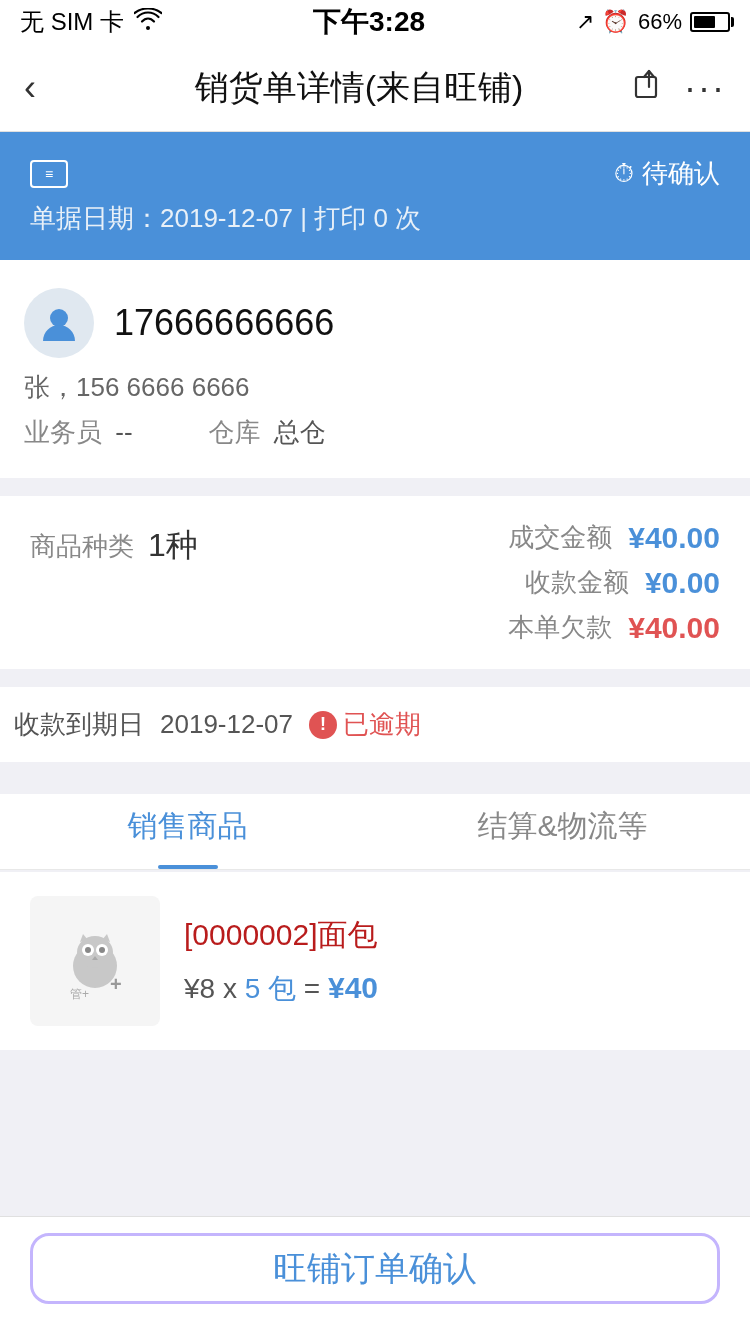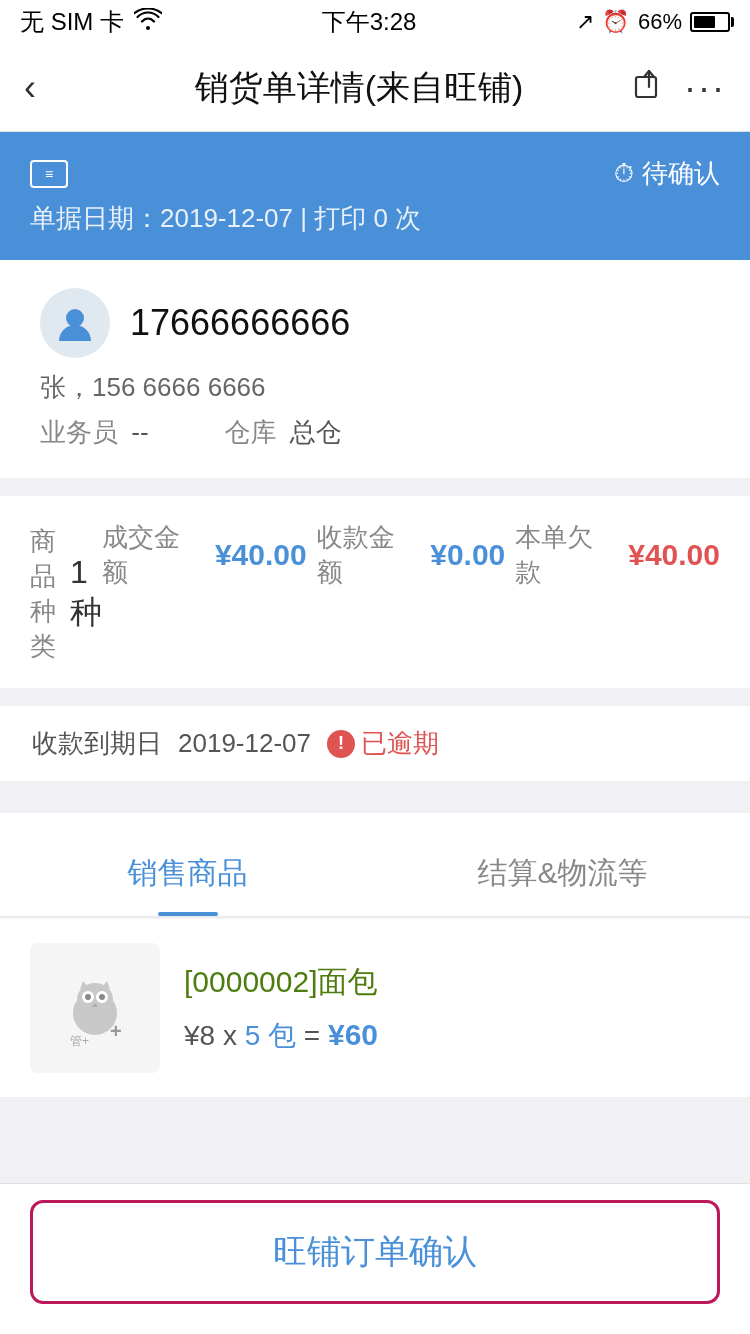--- a/index.html
+++ b/index.html
@@ -20,21 +20,21 @@
       height: 44px;
       background: #fff;
       display: flex;
       align-items: center;
       justify-content: space-between;
       padding: 16px 20px;
       font-size: 24px;
       color: #000;
     }
     .status-left { display: flex; align-items: center; gap: 10px; }
-    .status-center { font-size: 24px; font-weight: 400; }
+    .status-center { font-size: 28px; font-weight: 700; }
     .status-right { display: flex; align-items: center; gap: 8px; font-size: 22px; }
     .battery-icon {
       width: 40px; height: 20px; border: 2px solid #000; border-radius: 3px;
       position: relative; display: inline-flex; align-items: center; padding: 2px;
     }
     .battery-icon::after {
       content: ''; position: absolute; right: -6px; top: 50%; transform: translateY(-50%);
       width: 3px; height: 10px; background: #000; border-radius: 0 2px 2px 0;
     }
     .battery-fill { background: #000; height: 100%; width: 66%; border-radius: 1px; }
@@ -86,21 +86,21 @@
       gap: 8px;
     }
     .order-date {
       font-size: 26px;
       color: #e8f0f8;
     }
 
     
     .customer-card {
       background: #fff;
-      padding: 28px 40px;
+      padding: 28px 24px;
       margin-bottom: 2px;
     }
     .customer-top {
       display: flex;
       align-items: center;
       gap: 20px;
       margin-bottom: 12px;
     }
     .avatar {
       width: 70px; height: 70px;
@@ -138,38 +138,39 @@
       align-items: center;
       gap: 14px;
       font-size: 26px;
       color: #555;
       padding-top: 4px;
     }
     .summary-label { color: #888; }
     .summary-value { color: #333; font-size: 32px; }
     .summary-right {
       display: flex;
+      flex-direction: column;
       align-items: flex-end;
       gap: 10px;
     }
     .amount-row {
       display: flex;
       align-items: center;
       gap: 16px;
       font-size: 26px;
     }
     .amount-label { color: #888; }
     .amount-value { font-size: 30px; font-weight: 700; }
     .amount-blue { color: #4a90d9; }
     .amount-red { color: #e05353; }
 
     
     .due-date-section {
       background: #fff;
-      padding: 20px 32px;
+      padding: 20px 14px;
       font-size: 26px;
       color: #555;
       display: flex;
       align-items: center;
       gap: 16px;
     }
     .overdue-badge {
       display: inline-flex;
       align-items: center;
       gap: 6px;
@@ -191,21 +192,21 @@
     
     .tabs-container {
       background: #fff;
       display: flex;
       border-bottom: 1px solid #e8e8e8;
       margin-top: 16px;
     }
     .tab {
       flex: 1;
       text-align: center;
-      padding: 40px 0 22px;
+      padding: 12px 0 22px;
       font-size: 30px;
       color: #888;
       cursor: pointer;
       position: relative;
     }
     .tab.active {
       color: #4a90d9;
     }
     .tab.active::after {
       content: '';
@@ -234,43 +235,43 @@
       width: 130px; height: 130px;
       background: #f5f5f5;
       border-radius: 8px;
       flex-shrink: 0;
       display: flex;
       align-items: center;
       justify-content: center;
       overflow: hidden;
     }
     .product-info { flex: 1; }
-    .product-name { font-size: 30px; color: #4d7c0f; margin-bottom: 14px; font-weight: 500; }
+    .product-name { font-size: 30px; color: #b91c1c; margin-bottom: 14px; font-weight: 500; }
     .product-price { font-size: 28px; color: #555; }
     .price-unit { color: #4a90d9; }
     .price-total { color: #4a90d9; font-weight: 600; font-size: 30px; }
 
     
     .bottom-spacer { height: 120px; background: #f0f0f5; }
 
     
     .bottom-bar {
       position: fixed;
       bottom: 0;
       left: 0;
       width: 750px;
       background: #fff;
       padding: 16px 30px 30px;
       border-top: 1px solid #e0e0e0;
     }
     .confirm-btn {
       width: 100%;
-      height: 104px;
-      border: 3px solid #be185d;
-      border-radius: 13px;
+      height: 71px;
+      border: 3px solid #c4b5fd;
+      border-radius: 19px;
       background: #fff;
       color: #4a90d9;
       font-size: 34px;
       font-weight: 500;
       cursor: pointer;
       display: flex;
       align-items: center;
       justify-content: center;
     }
   </style>
@@ -426,21 +427,21 @@
       </svg>
     </div>
     <div class="product-info">
       <div class="product-name">[0000002]面包</div>
       <div class="product-price">
         <span>¥8</span>
         <span> x </span>
         <span class="price-unit">5</span>
         <span class="price-unit">包</span>
         <span> = </span>
-        <span class="price-total">¥60</span>
+        <span class="price-total">¥40</span>
       </div>
     </div>
   </div>
 </div>
 
 <div class="bottom-spacer"></div>
 
 <div class="bottom-bar">
   <button class="confirm-btn">旺铺订单确认</button>
 </div>

